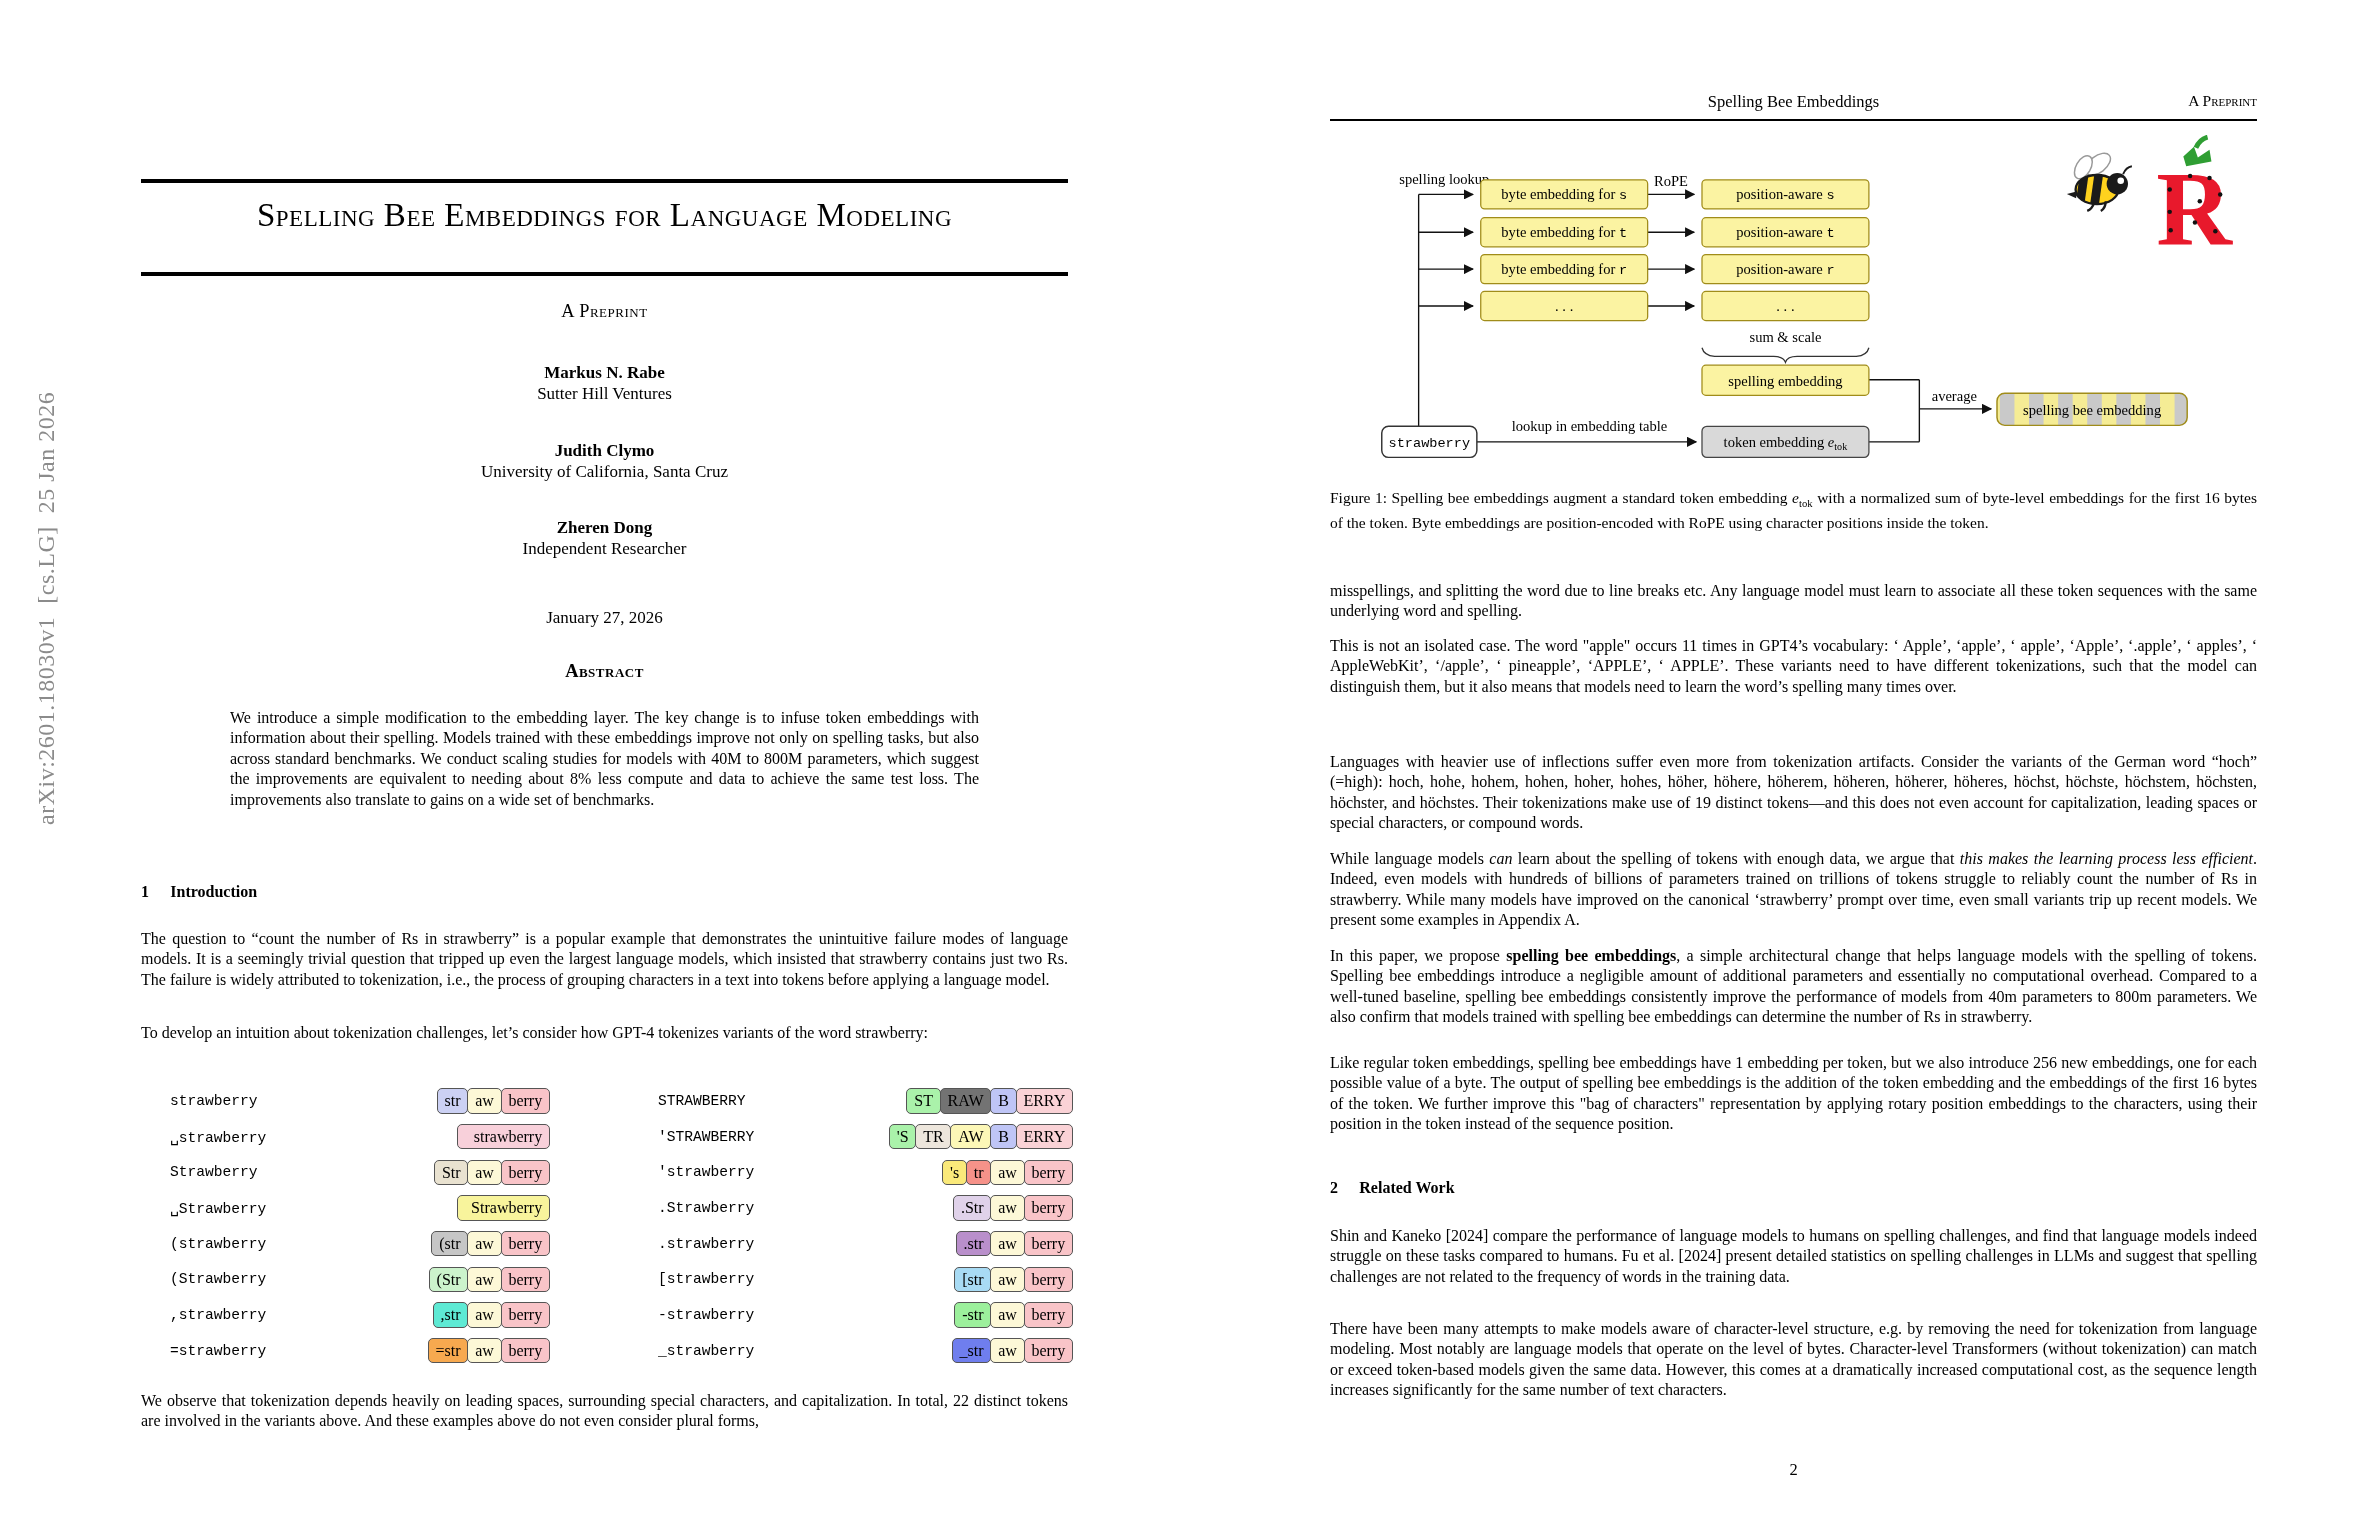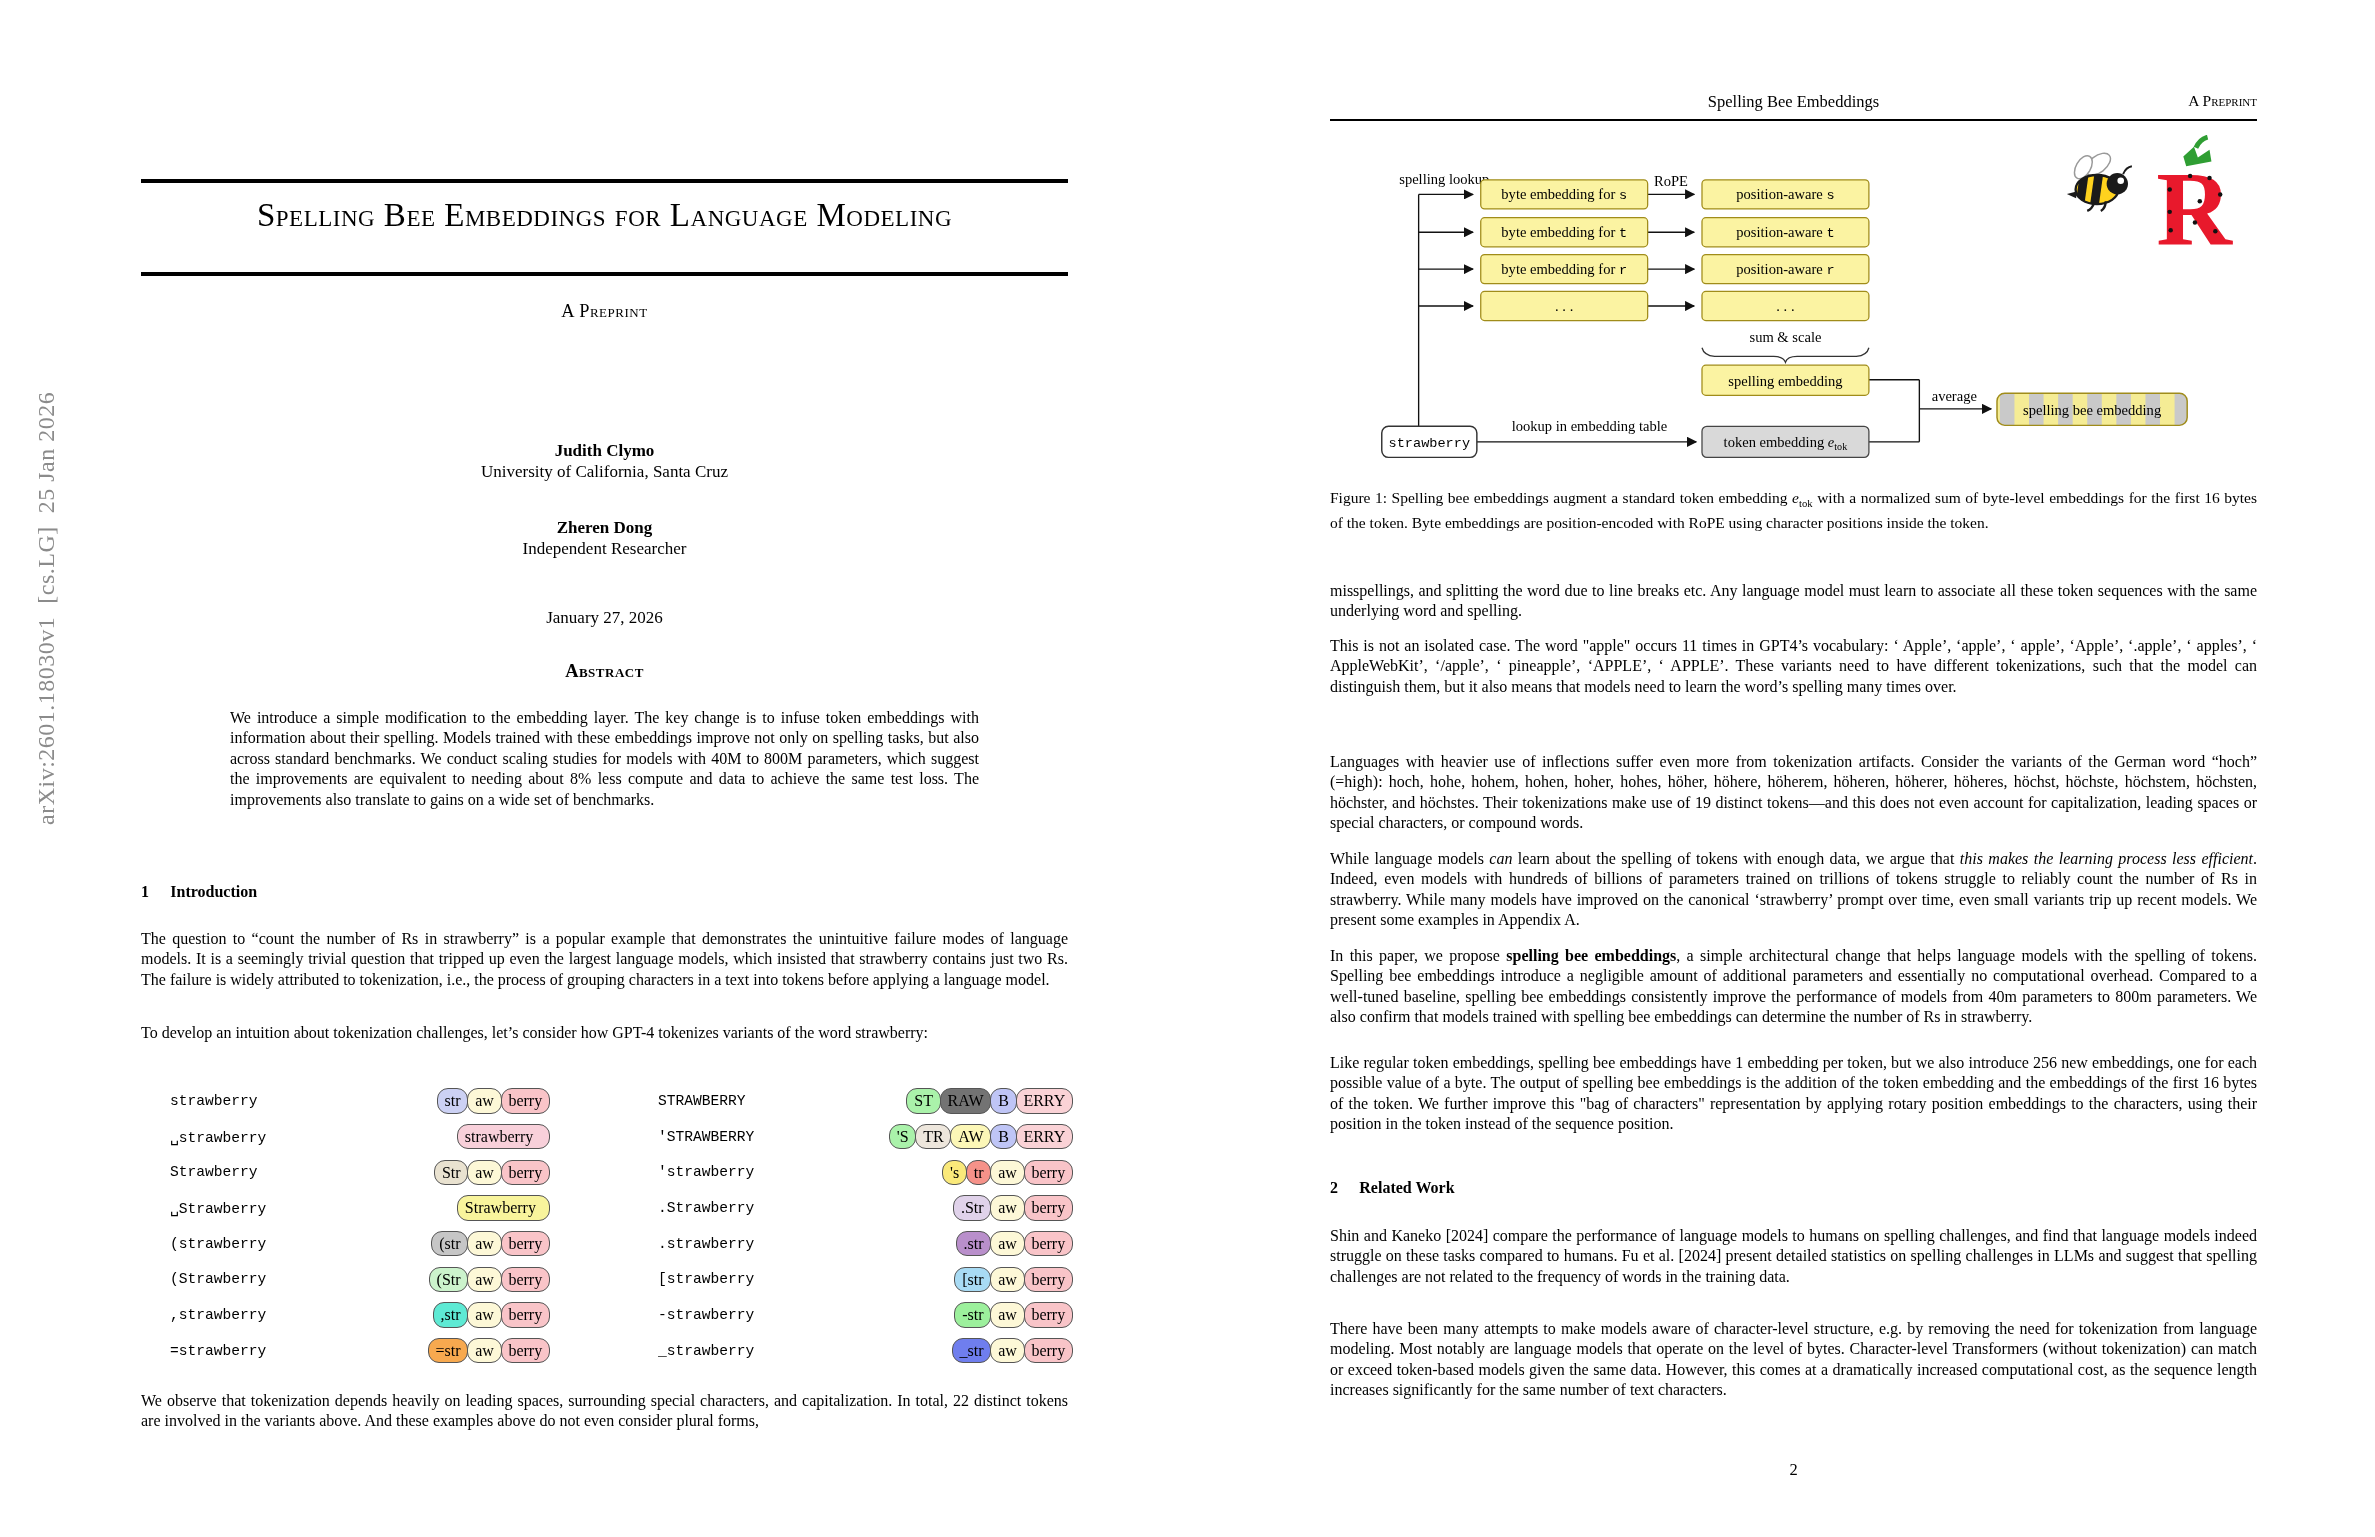--- a/index.html
+++ b/index.html
@@ -25,22 +25,22 @@
   .sec-h{font-size:16px;font-weight:bold;}
   .sec-h .num{margin-right:21.3px;}
   
   .tok-table{position:absolute;top:1056px;left:141px;width:932px;display:flex;justify-content:space-between;padding-left:29px;box-sizing:border-box;}
   .tok-col{display:flex;flex-direction:column;}
   .tok-col.left{width:380px;}
   .tok-col.right{width:415px;}
   .tok-row{display:flex;align-items:center;height:26px;margin-bottom:9.7px;}
   .tok-label{font-family:"Liberation Mono","DejaVu Sans Mono",monospace;font-size:14.6px;white-space:pre;}
   .tok-cells{margin-left:auto;display:flex;}
-  .tok-cell{border:1px solid #555;border-radius:11px;margin-left:-1px;padding:1px 6.8px;
-            font-size:16px;line-height:21.3px;text-align:left;white-space:pre;}
+  .tok-cell{border:1px solid #555;border-radius:5px;margin-left:-1px;padding:1px 6.8px;
+            font-size:16px;line-height:21.3px;text-align:right;white-space:pre;}
   .tok-cell.wide{min-width:93px;box-sizing:border-box;}
   
   .rp-header-title{font-size:16.5px;}
   .rp-preprint{font-size:15.5px;}
   .caption{font-size:15.5px;line-height:20px;}
   .pagenum{font-size:16.5px;}
   sub.tok{font-size:10.7px;}
   i,b{font-style:inherit;font-weight:inherit;}
   i{font-style:italic;} b{font-weight:bold;}
   
@@ -55,20 +55,24 @@
 
   <div class="watermark">arXiv:2601.18030v1  [cs.LG]  25 Jan 2026</div>
 
   <div class="page" id="page-left">
     <div class="rule" style="left:141px;top:147px;width:927px;height:3.9px;"></div>
     <div class="abs center paper-title sc" style="left:141px;top:165px;width:927px;">Spelling Bee Embeddings for Language Modeling</div>
     <div class="rule" style="left:141px;top:240px;width:927px;height:3.9px;"></div>
 
     <div class="abs center preprint sc" style="left:141px;top:269px;width:927px;">A Preprint</div>
 
+    <div class="abs center" style="left:141px;top:330px;width:927px;">
+      <div class="author-name">Markus N. Rabe</div>
+      <div class="author-affil">Sutter Hill Ventures</div>
+    </div>
     <div class="abs center" style="left:141px;top:408px;width:927px;">
       <div class="author-name">Judith Clymo</div>
       <div class="author-affil">University of California, Santa Cruz</div>
     </div>
     <div class="abs center" style="left:141px;top:485px;width:927px;">
       <div class="author-name">Zheren Dong</div>
       <div class="author-affil">Independent Researcher</div>
     </div>
 
     <div class="abs center date" style="left:141px;top:576px;width:927px;">January 27, 2026</div>

